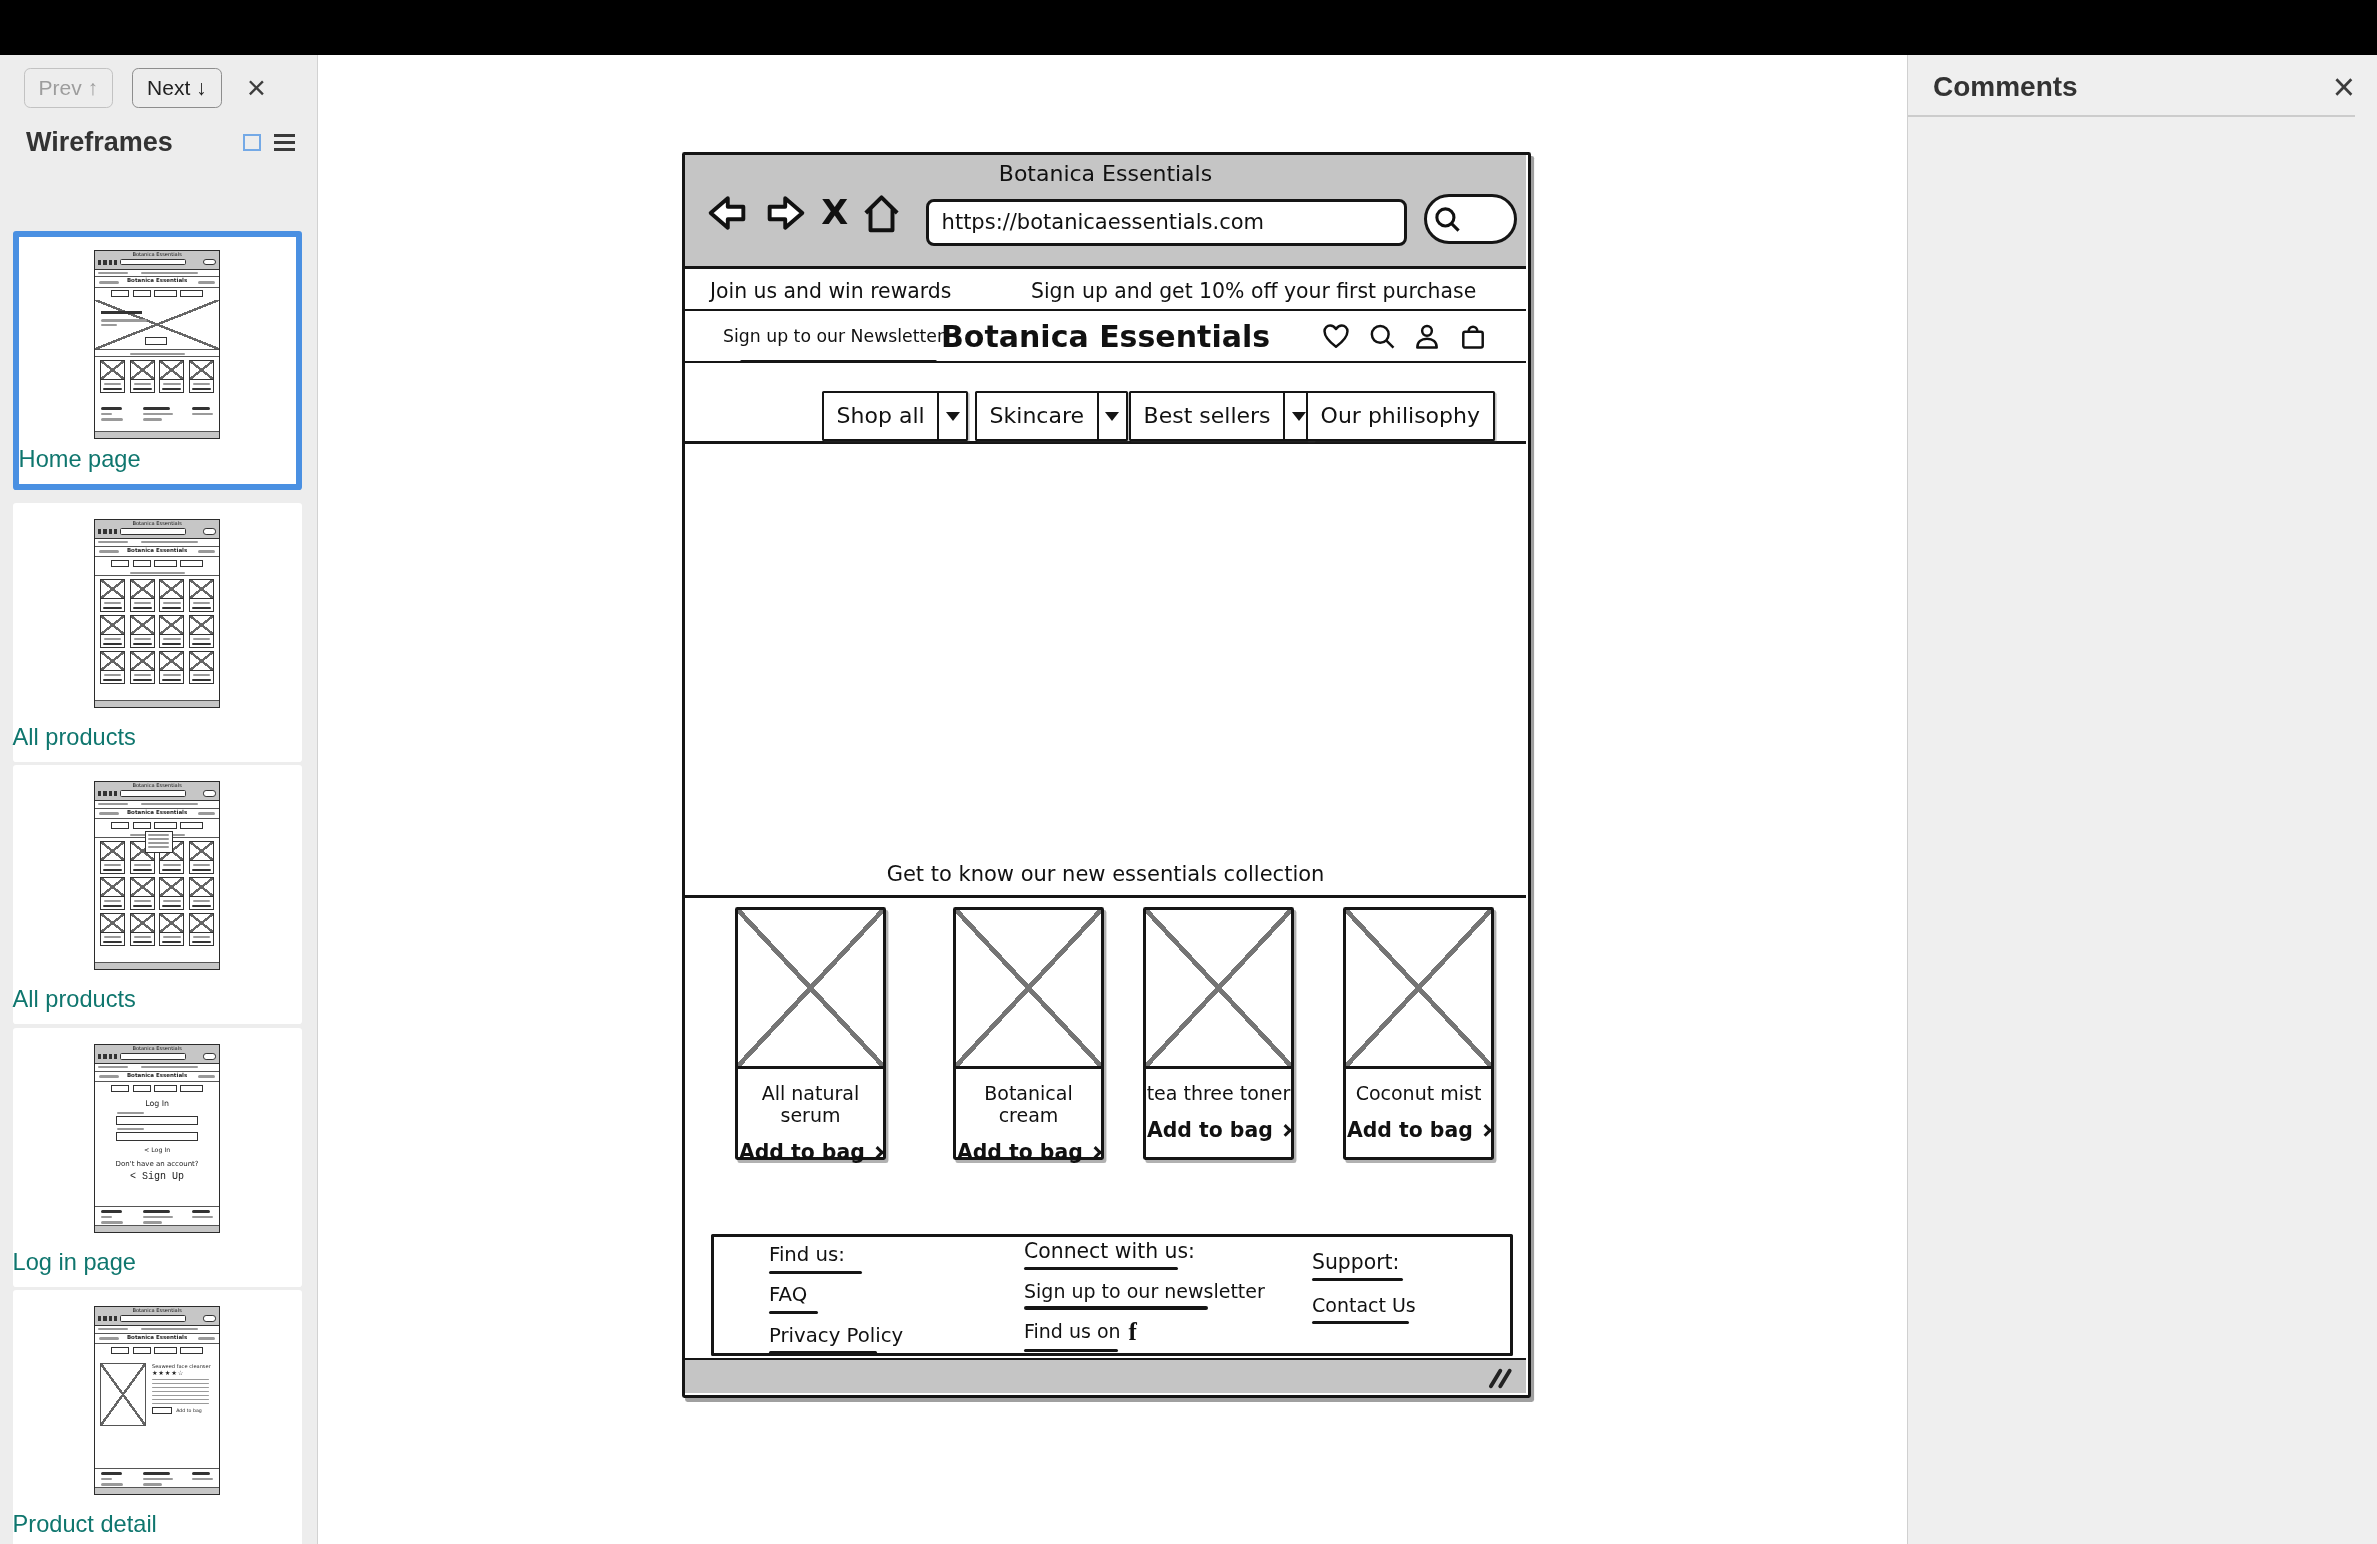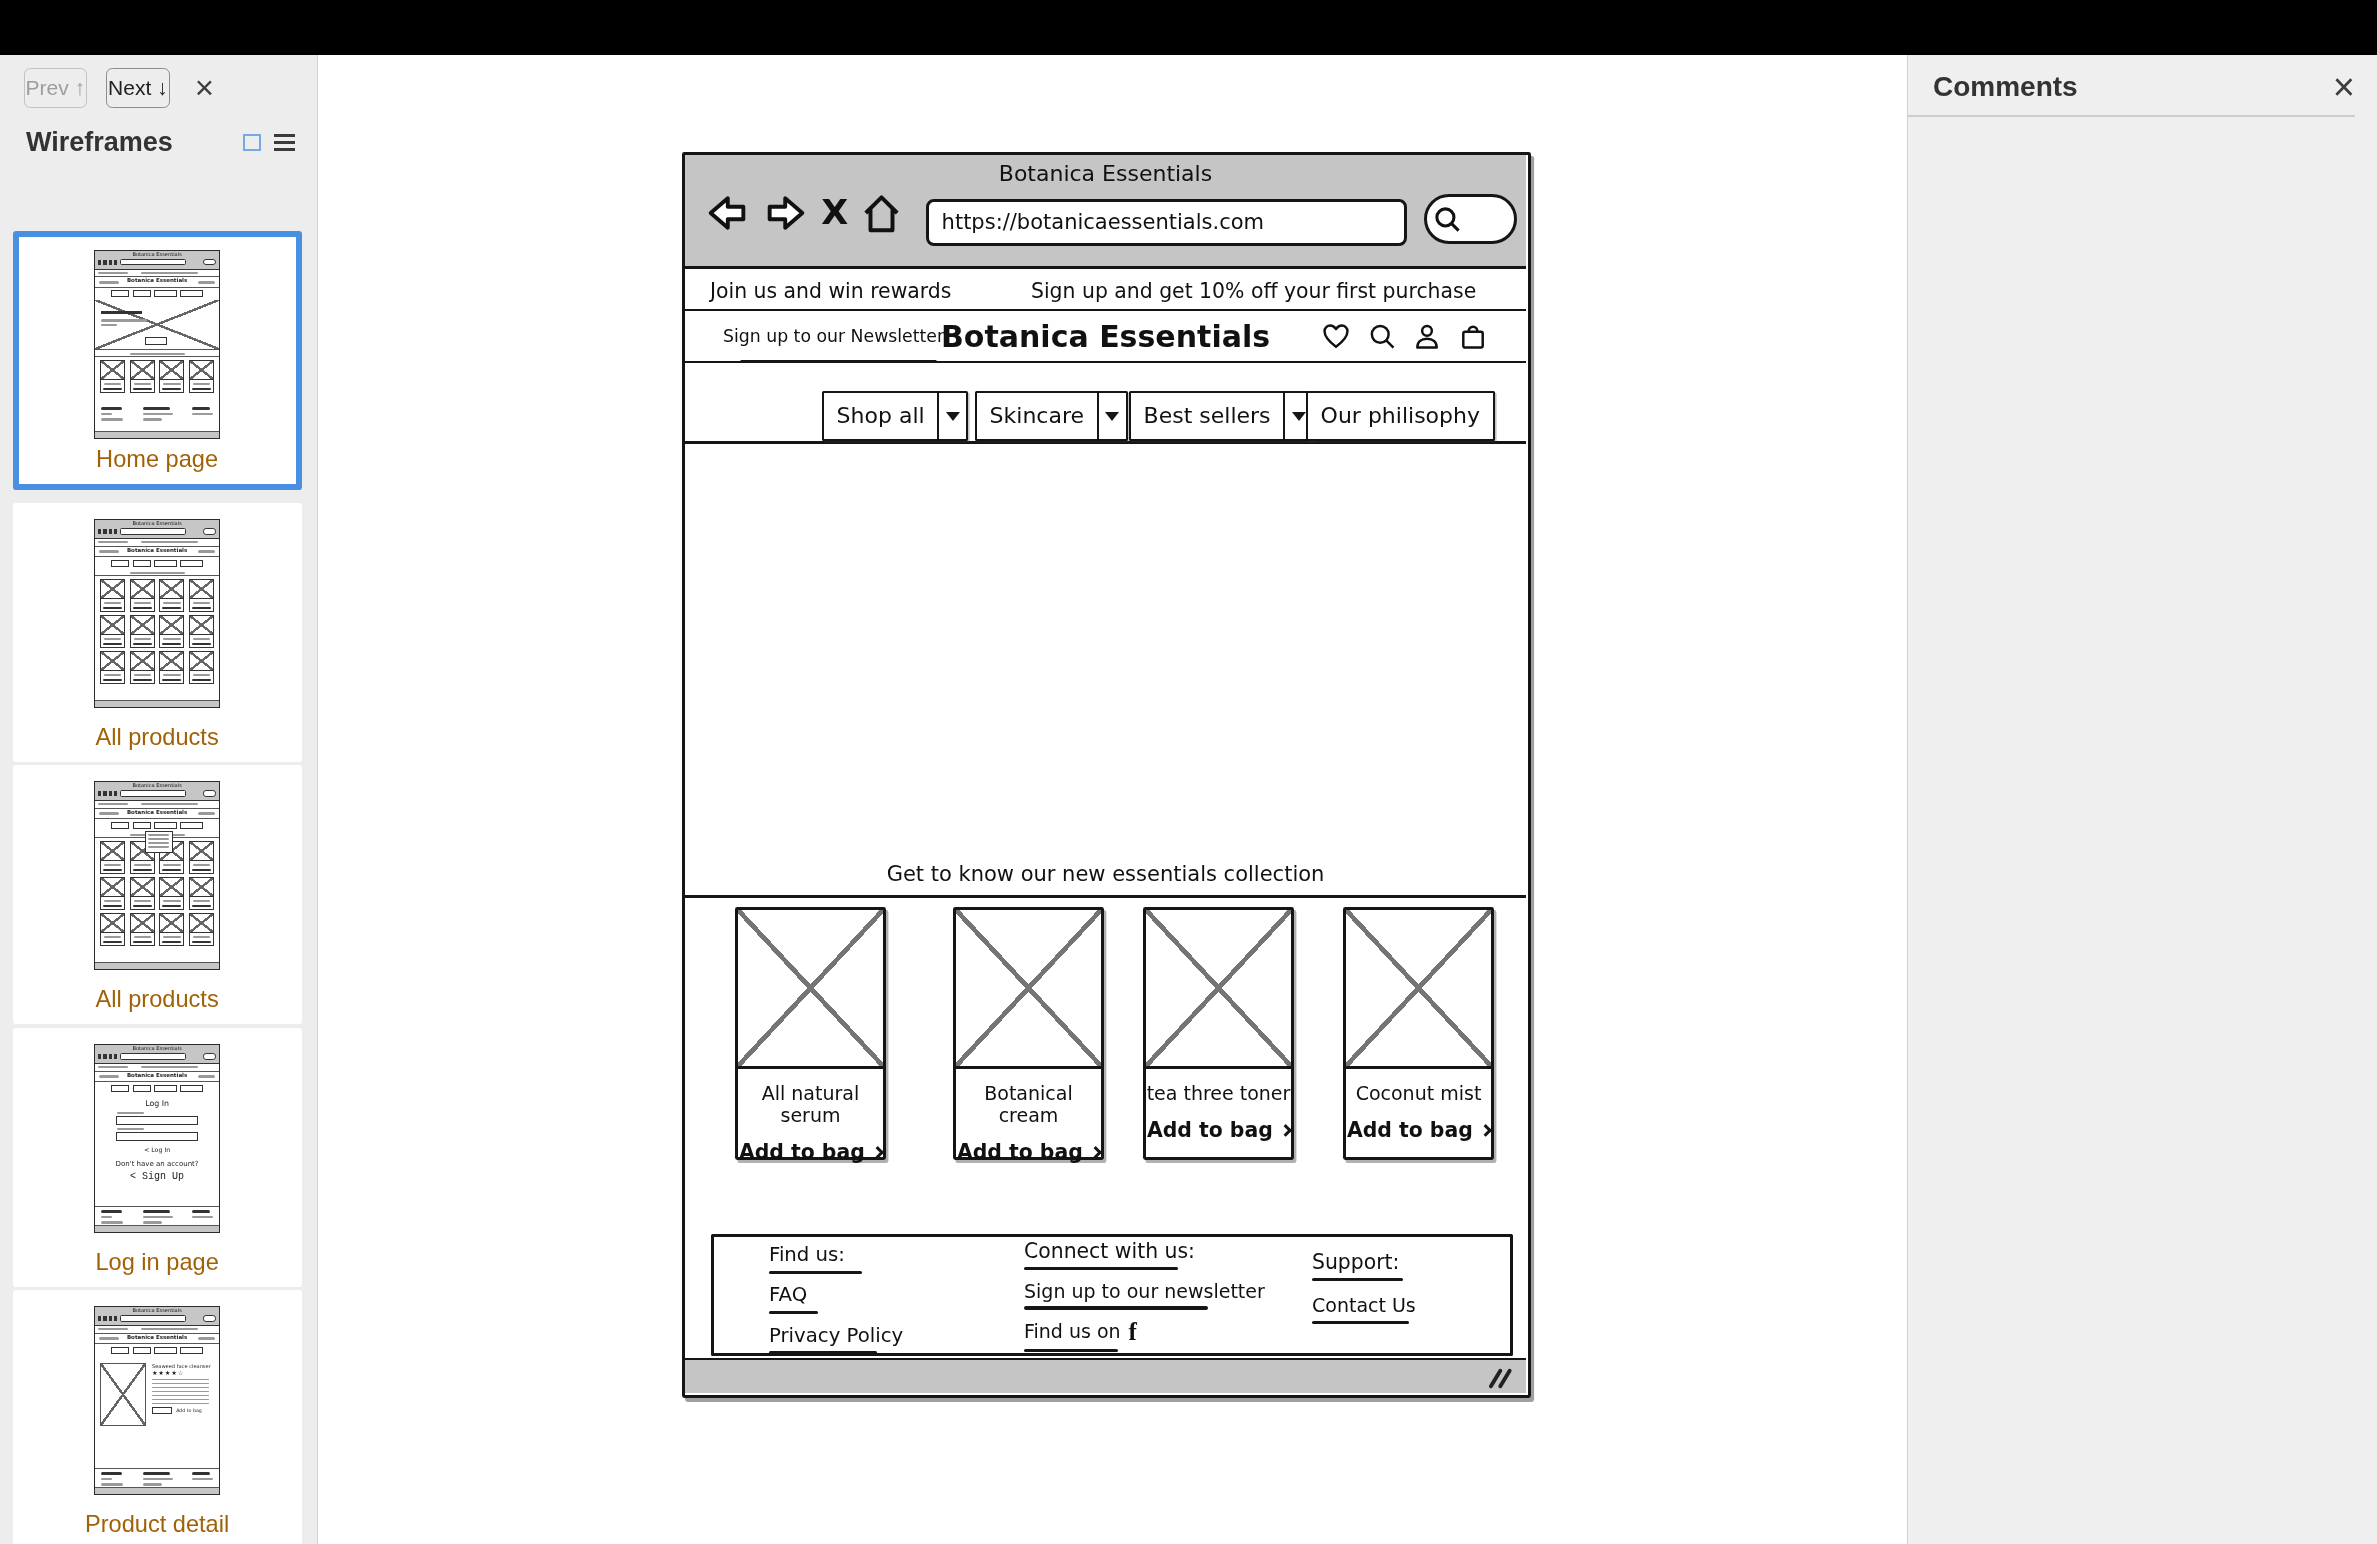--- a/index.html
+++ b/index.html
@@ -6,33 +6,33 @@
   html,body { width:2377px; height:1544px; overflow:hidden; }
   body { font-family:"Liberation Sans", sans-serif; background:#fff; position:relative; }
   .app { position:absolute; inset:0; width:2377px; height:1544px; overflow:hidden; }
 
   
   .topbar { position:absolute; left:0; top:0; width:2377px; height:55px; background:#000; }
 
   
   .sidebar { position:absolute; left:0; top:55px; width:318px; height:1489px; background:#ededed; border-right:1.6px solid #d2d2d2; overflow:hidden; }
   .sb-controls { position:absolute; top:12.6px; left:23.6px; display:flex; align-items:center; }
-  .sb-btn { border:1.6px solid; border-radius:6.3px; font-size:21px; padding:7px 1px; background:transparent; font-family:"Liberation Sans",sans-serif; cursor:pointer; }
+  .sb-btn { border:1.6px solid; border-radius:6.3px; font-size:21px; padding:7px 14px; background:transparent; font-family:"Liberation Sans",sans-serif; cursor:pointer; }
   .sb-btn.prev { color:#9d9d9d; border-color:#c2c2c2; margin-right:19px; }
   .sb-btn.next { color:#222; border-color:#8d8d8d; }
   .sb-close { font-size:33px; color:#3d3d3d; margin-left:25px; line-height:1; cursor:pointer; font-weight:300; }
   .sb-header { position:absolute; top:72px; left:26px; right:22px; display:flex; align-items:center; }
   .sb-title { font-size:27px; font-weight:bold; color:#333; flex:1; }
   .icon-grid { width:17.3px; height:17.3px; border:2.4px solid #74a9e6; margin-right:13.4px; cursor:pointer; }
   .icon-list { display:flex; flex-direction:column; gap:4.7px; cursor:pointer; }
   .icon-list i { display:block; width:21px; height:2.4px; background:#3a3a3a; }
 
   .thumb { position:absolute; left:12.6px; width:289px; height:259px; background:#fff; border-radius:3.1px; display:flex; flex-direction:column; align-items:center; cursor:pointer; }
   .thumb.selected { border:6.3px solid #4a90e2; }
-  .thumb-label { position:absolute; bottom:11px; width:100%; text-align:center; font-size:23.6px; color:#a16207; }
+  .thumb-label { position:absolute; bottom:11px; width:100%; text-align:left; font-size:23.6px; color:#0f766e; }
 
   
   .mini { width:126px; height:189px; margin-top:15.7px; background:#fff; border:1.6px solid #2b2b2b; position:relative; font-family:"DejaVu Sans",sans-serif; color:#222; overflow:hidden; }
   .thumb.selected .mini { margin-top:12.6px; }
   .tl { background:#9a9a9a; height:2.4px; border-radius:1.6px; }
   .tl.d { background:#333; }
   .xb { background-image:
       linear-gradient(to top right, transparent calc(50% - 1.2px), #666 calc(50% - 1.2px), #666 calc(50% + 1.2px), transparent calc(50% + 1.2px)),
       linear-gradient(to bottom right, transparent calc(50% - 1.2px), #666 calc(50% - 1.2px), #666 calc(50% + 1.2px), transparent calc(50% + 1.2px)); }
   .mini-chrome { height:19px; background:#c6c6c6; border-bottom:1.6px solid #333; position:relative; font-size:5.1px; text-align:center; padding-top:0.8px; color:#111; }

